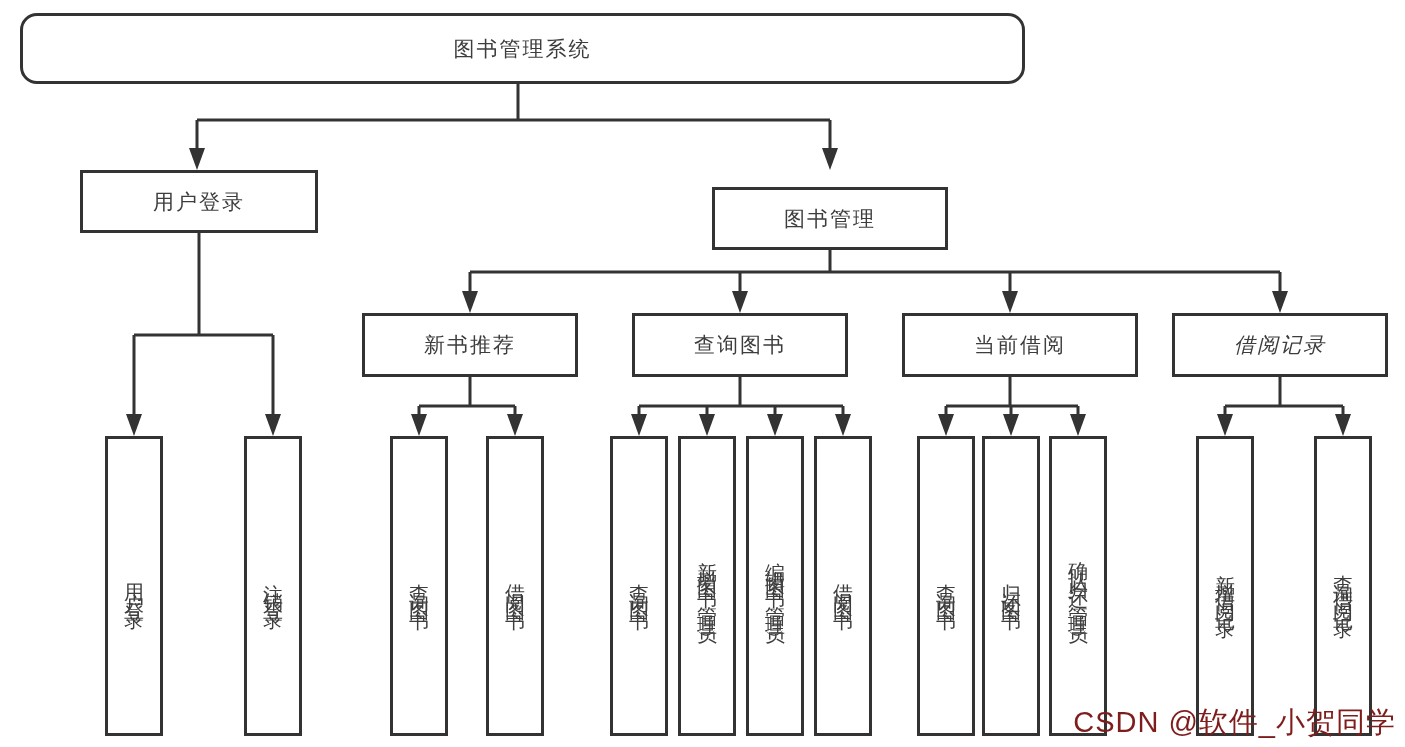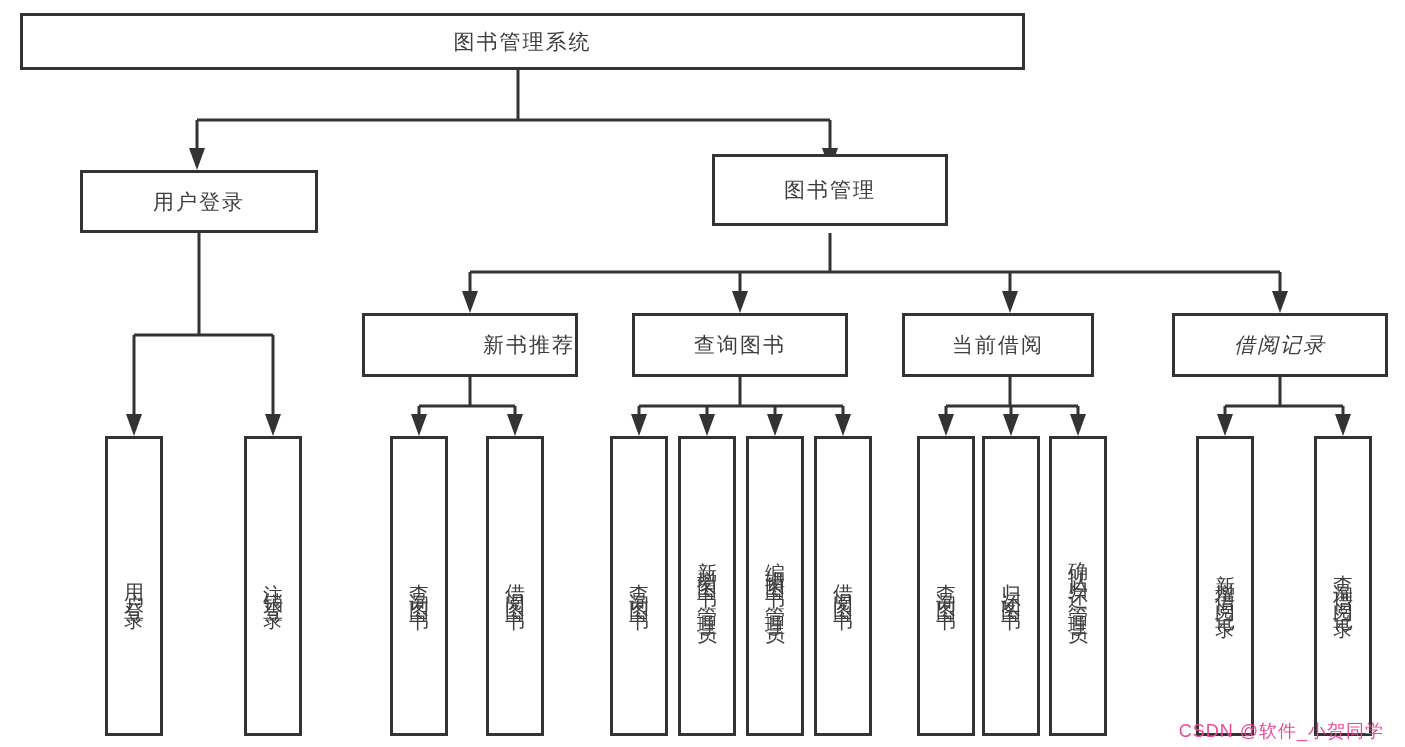--- a/index.html
+++ b/index.html
@@ -11,39 +11,39 @@
   .box{
     position:absolute;box-sizing:border-box;border:3px solid #333333;background:#ffffff;
     display:flex;align-items:center;justify-content:center;z-index:2;
   }
   .hlabel{font-size:21px;letter-spacing:2px;white-space:nowrap;}
   .vlabel{
     writing-mode:vertical-lr;text-orientation:mixed;
     font-size:20px;letter-spacing:9px;line-height:1.15;white-space:nowrap;
   }
   
-  .n-root   {left:20px;  top:13px;  width:1005px;height:57px;}
+  .n-root   {left:20px;  top:13px;  width:1005px;height:71px;border-radius:17px;}
   .n-login  {left:80px;  top:170px; width:238px; height:63px;}
-  .n-mgmt   {left:712px; top:154px; width:236px; height:72px;}
-  .n-newrec {left:362px; top:313px; width:216px; height:64px;justify-content:flex-end;}
+  .n-mgmt   {left:712px; top:187px; width:236px; height:63px;}
+  .n-newrec {left:362px; top:313px; width:216px; height:64px;}
   .n-borrow {left:632px; top:313px; width:216px; height:64px;}
-  .n-current{left:902px; top:313px; width:192px; height:64px;}
+  .n-current{left:902px; top:313px; width:236px; height:64px;}
   .n-records{left:1172px;top:313px; width:216px; height:64px;font-style:italic;}
   
   .leaf{top:436px;width:58px;height:300px;}
   .lf1 {left:105px;}  .lf2 {left:244px;}
   .lf3 {left:390px;}  .lf4 {left:486px;}
   .lf5 {left:610px;}  .lf6 {left:678px;}
   .lf7 {left:746px;}  .lf8 {left:814px;}
   .lf9 {left:917px;}  .lf10{left:982px;}
   .lf11{left:1049px;}
   .lf12{left:1196px;} .lf13{left:1314px;}
   .watermark{
-    position:absolute;right:21px;bottom:4px;z-index:10;
-    font-size:18px;letter-spacing:1px;color:#ec4899;white-space:nowrap;
+    position:absolute;right:9px;bottom:4px;z-index:10;
+    font-size:29px;letter-spacing:1px;color:#7f1d1d;white-space:nowrap;
   }
 </style>
 </head>
 <body>
 
 <div class="canvas">
 
   <svg class="wires" width="1405" height="747" viewBox="0 0 1405 747" fill="none" stroke="#333333" stroke-width="3">
     <g>
       <path d="M518 70 V120 M197 120 H830 M197 120 V154 M830 120 V154"></path>

